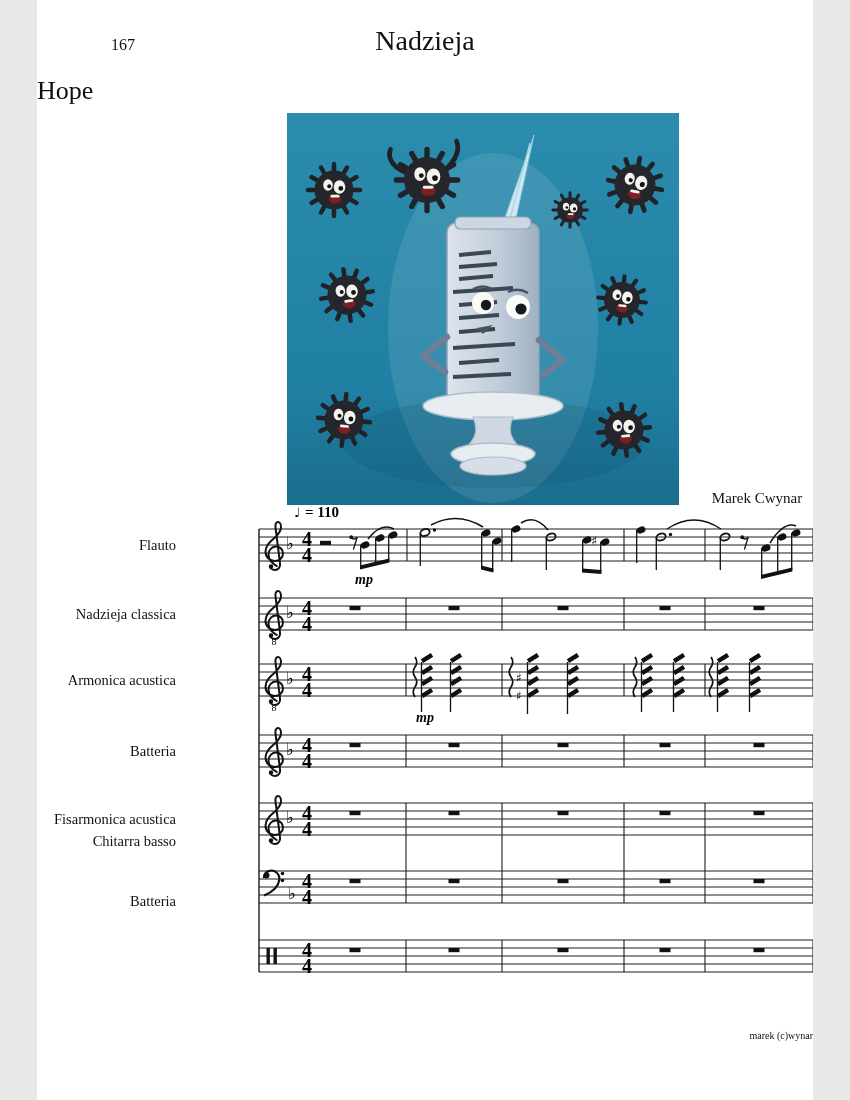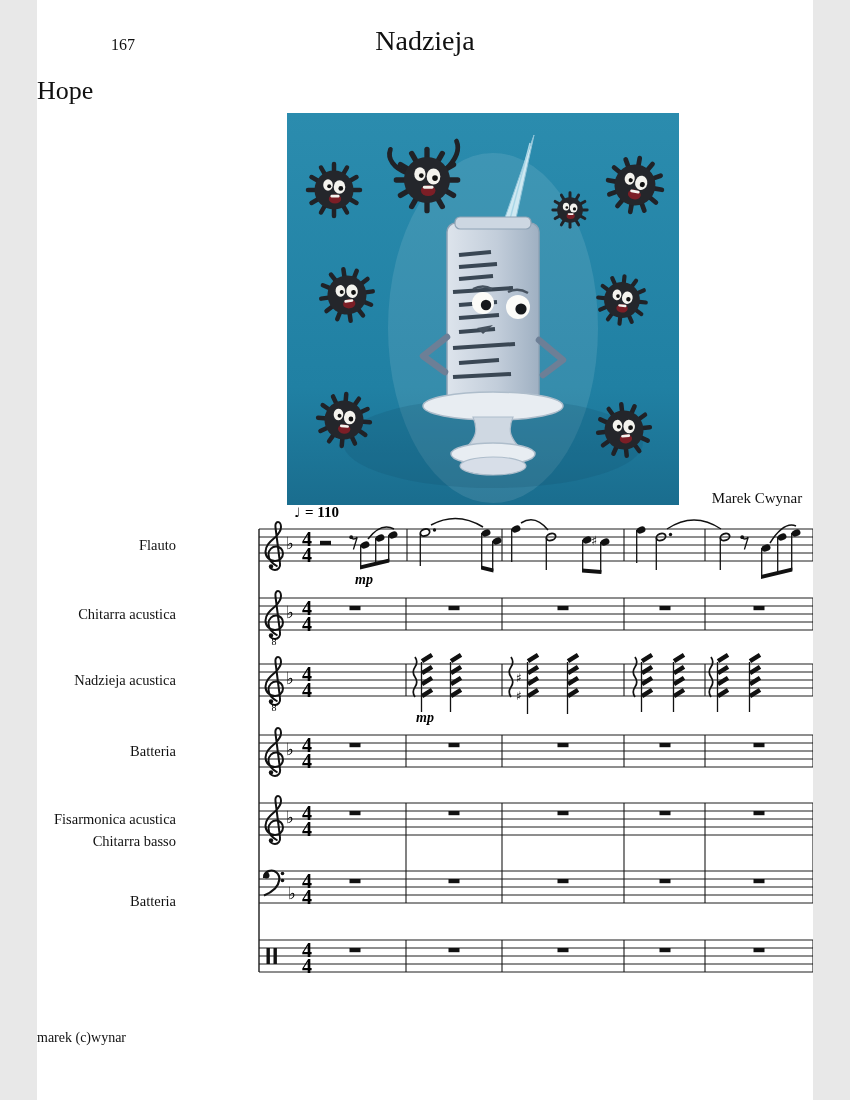--- a/index.html
+++ b/index.html
@@ -7,21 +7,21 @@
         font-family:"Liberation Serif",serif;color:#111;overflow:hidden;}
   .page-number{position:absolute;left:74px;top:36px;font-size:16px;}
   .title{position:absolute;left:0;top:25px;width:100%;text-align:center;font-size:28px;}
   .subtitle{position:absolute;left:0;top:76px;width:100%;text-align:left;font-size:26px;}
   .work-desc{position:absolute;left:0;top:94px;width:100%;text-align:center;font-size:15px;}
   .composer{position:absolute;left:655px;top:466px;width:130px;text-align:center;font-size:15px;margin-top:24px;}
   .cover{position:absolute;left:250px;top:113px;}
   .score-svg{position:absolute;left:0;top:500px;}
   .staff-label{position:absolute;right:637px;height:18px;line-height:18px;
                text-align:left;font-size:14.5px;white-space:nowrap;}
-  .footer{position:absolute;left:0;top:1030px;width:100%;text-align:left;font-size:14px;}
+  .footer{position:absolute;left:0;top:1030px;width:100%;text-align:right;font-size:10px;}
   .tempo-note{font-family:"DejaVu Sans",sans-serif;font-weight:bold;font-size:13px;}
   .tempo-val{font-family:"Liberation Serif",serif;font-weight:bold;font-size:15px;}
   .accidental{font-family:"DejaVu Sans",sans-serif;}
   .timesig{font-family:"Liberation Serif",serif;font-weight:bold;font-size:20px;}
   .dyn{font-family:"Liberation Serif",serif;font-style:italic;font-weight:bold;font-size:14px;}
   .oct8{font-family:"Liberation Serif",serif;font-size:10px;}
   .stave-line{stroke:#1c1c1c;stroke-width:1;}
   .barline{stroke:#1c1c1c;stroke-width:1.1;fill:none;}
   .stem{stroke:#111;stroke-width:1.3;}
   .slur{stroke:#111;stroke-width:1.5;fill:none;}
@@ -118,22 +118,22 @@
       <path d="M160 224 L136 243 L158 259" stroke="#6d7f96" stroke-width="6.5" fill="none" stroke-linecap="round" stroke-linejoin="round"></path>
       <path d="M252 227 L276 247 L256 262" stroke="#6d7f96" stroke-width="6.5" fill="none" stroke-linecap="round" stroke-linejoin="round"></path>
       <ellipse cx="206" cy="293" rx="70" ry="14" fill="#e8edf2" stroke="#aebdcb" stroke-width="1.5"></ellipse>
       <path d="M186 304 C192 318 188 326 178 336 L234 336 C224 326 220 318 226 304 Z" fill="#cfd8e2" stroke="#aebdcb" stroke-width="1.2"></path>
       <ellipse cx="206" cy="341" rx="42" ry="11" fill="#e8edf2" stroke="#aebdcb" stroke-width="1.5"></ellipse>
       <ellipse cx="206" cy="353" rx="33" ry="9" fill="#d7dee8" stroke="#aebdcb" stroke-width="1.2"></ellipse>
     </g>
   </svg>
 
   <div class="staff-label" style="top:536px">Flauto</div>
-  <div class="staff-label" style="top:605px">Chitarra acustica</div>
-  <div class="staff-label" style="top:671px">Nadzieja acustica</div>
+  <div class="staff-label" style="top:605px">Nadzieja classica</div>
+  <div class="staff-label" style="top:671px">Armonica acustica</div>
   <div class="staff-label" style="top:742px">Batteria</div>
   <div class="staff-label" style="top:810px">Fisarmonica acustica</div>
   <div class="staff-label" style="top:832px">Chitarra basso</div>
   <div class="staff-label" style="top:892px">Batteria</div>
 
   <svg class="score-svg" width="850" height="500" viewBox="0 500 850 500">
 
     <text class="tempo-note" x="257" y="517">♩</text>
     <text class="tempo-val" x="268" y="517">= 110</text>
 

